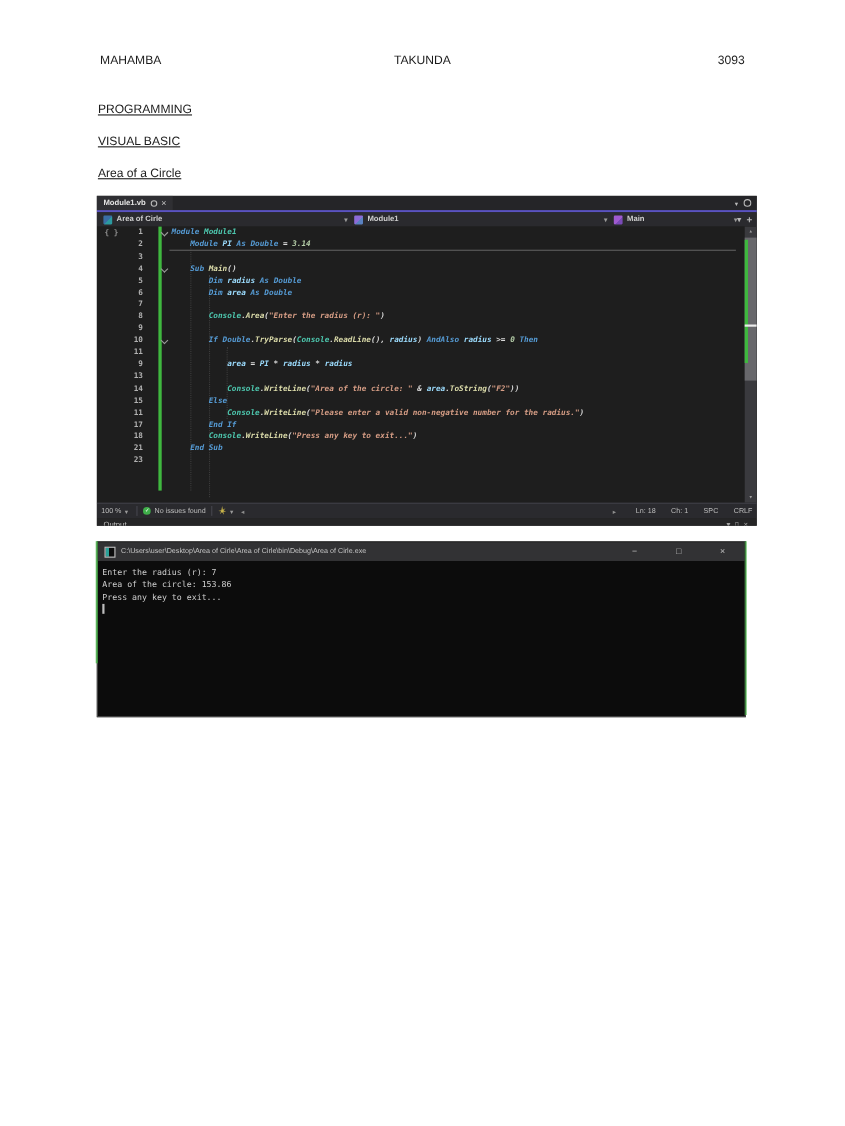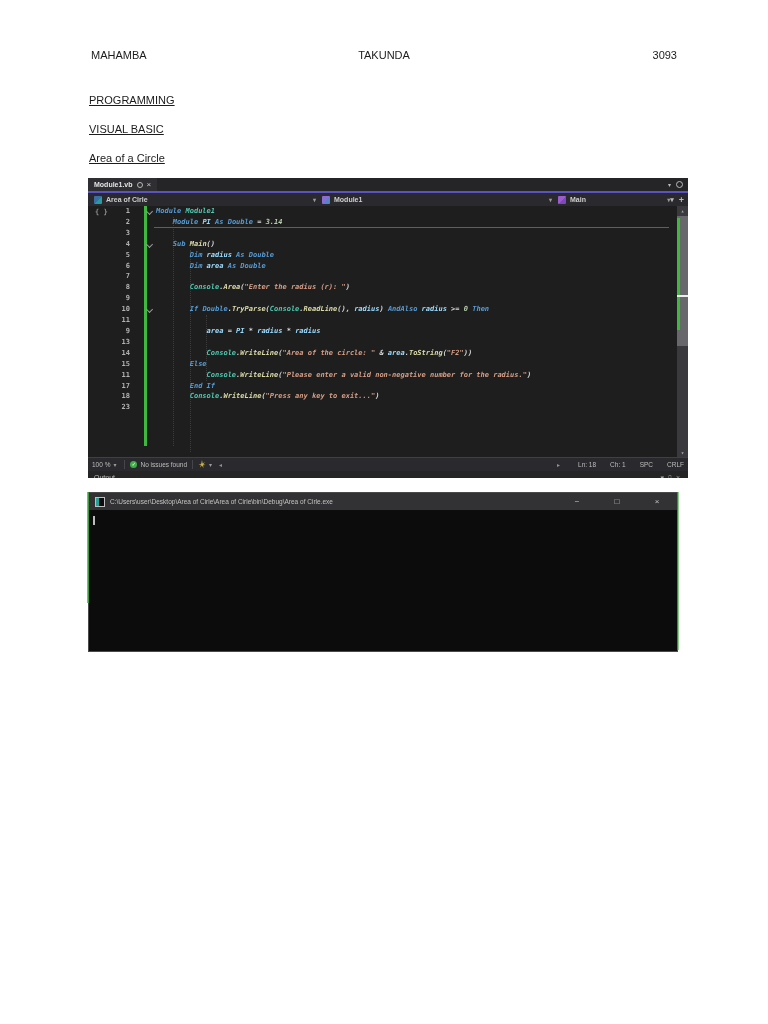--- a/index.html
+++ b/index.html
@@ -177,20 +177,21 @@
         <div class="cl"><span class="ln">9</span><span class="ct"></span></div>
         <div class="cl"><span class="ln">10</span><span class="fold"></span><span class="ct"><span class="tk-p">        </span><span class="tk-k">If</span><span class="tk-p"> </span><span class="tk-k">Double</span><span class="tk-p">.</span><span class="tk-f">TryParse</span><span class="tk-p">(</span><span class="tk-t">Console</span><span class="tk-p">.</span><span class="tk-f">ReadLine</span><span class="tk-p">(), </span><span class="tk-v">radius</span><span class="tk-p">) </span><span class="tk-k">AndAlso</span><span class="tk-p"> </span><span class="tk-v">radius</span><span class="tk-p"> &gt;= </span><span class="tk-n">0</span><span class="tk-p"> </span><span class="tk-k">Then</span></span></div>
         <div class="cl"><span class="ln">11</span><span class="ct"></span></div>
         <div class="cl"><span class="ln">9</span><span class="ct"><span class="tk-p">            </span><span class="tk-v">area</span><span class="tk-p"> = </span><span class="tk-v">PI</span><span class="tk-p"> * </span><span class="tk-v">radius</span><span class="tk-p"> * </span><span class="tk-v">radius</span></span></div>
         <div class="cl"><span class="ln">13</span><span class="ct"></span></div>
         <div class="cl"><span class="ln">14</span><span class="ct"><span class="tk-p">            </span><span class="tk-t">Console</span><span class="tk-p">.</span><span class="tk-f">WriteLine</span><span class="tk-p">(</span><span class="tk-s">"Area of the circle: "</span><span class="tk-p"> &amp; </span><span class="tk-v">area</span><span class="tk-p">.</span><span class="tk-f">ToString</span><span class="tk-p">(</span><span class="tk-s">"F2"</span><span class="tk-p">))</span></span></div>
         <div class="cl"><span class="ln">15</span><span class="ct"><span class="tk-p">        </span><span class="tk-k">Else</span></span></div>
         <div class="cl"><span class="ln">11</span><span class="ct"><span class="tk-p">            </span><span class="tk-t">Console</span><span class="tk-p">.</span><span class="tk-f">WriteLine</span><span class="tk-p">(</span><span class="tk-s">"Please enter a valid non-negative number for the radius."</span><span class="tk-p">)</span></span></div>
         <div class="cl"><span class="ln">17</span><span class="ct"><span class="tk-p">        </span><span class="tk-k">End If</span></span></div>
         <div class="cl"><span class="ln">18</span><span class="ct"><span class="tk-p">        </span><span class="tk-t">Console</span><span class="tk-p">.</span><span class="tk-f">WriteLine</span><span class="tk-p">(</span><span class="tk-s">"Press any key to exit..."</span><span class="tk-p">)</span></span></div>
+        <div class="cl"><span class="ln">21</span><span class="ct"><span class="tk-p">    </span><span class="tk-k">End Sub</span></span></div>
         <div class="cl"><span class="ln">23</span><span class="ct"></span></div>
       </div>
     <div class="sb">
       <span class="ar up">▴</span>
       <div class="sb-thumb"></div>
       <div class="sb-chg"></div>
       <div class="sb-caret"></div>
       <span class="ar dn">▾</span>
     </div>
   </div>
@@ -228,15 +229,20 @@
   <div class="ctitle">
     <span class="cico"></span>
     <span>C:\Users\user\Desktop\Area of Cirle\Area of Cirle\bin\Debug\Area of Cirle.exe</span>
     <div class="cbtns">
       <span class="cbtn">−</span>
       <span class="cbtn">□</span>
       <span class="cbtn">×</span>
     </div>
   </div>
   <div class="cbody">
+    <div id="console-lines">
+        <div class="crow">Enter the radius (r): 7</div>
+        <div class="crow">Area of the circle: 153.86</div>
+        <div class="crow">Press any key to exit...</div>
+      </div>
     <div class="ccursor"></div>
   </div>
 </div>
 
 </body></html>

